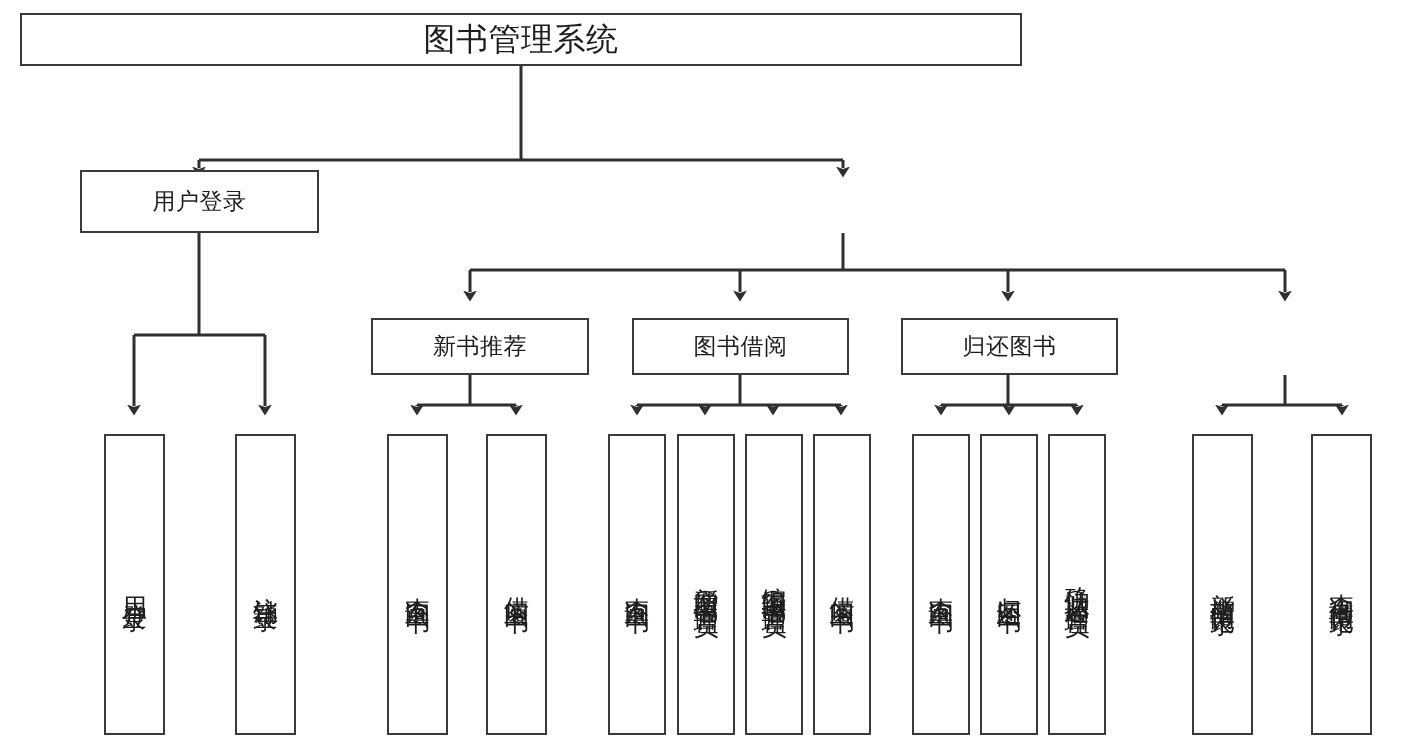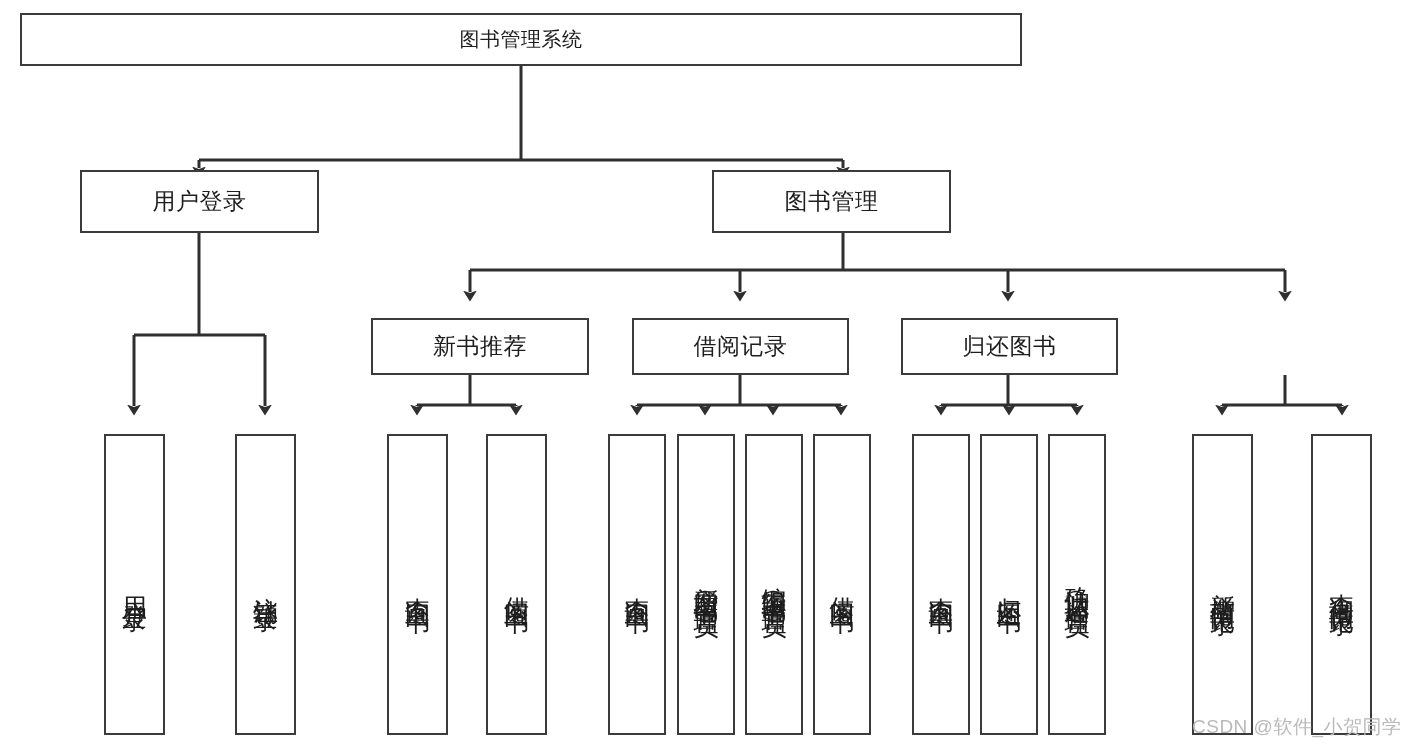--- a/index.html
+++ b/index.html
@@ -37,21 +37,21 @@
     text-align:center;
     line-height:1.08;
     white-space:nowrap;
     color:#1d1d1d;
   }
   
   .node.horiz .label{
     font-size:23px;
     letter-spacing:0.5px;
   }
-  .node.root .label{ font-size:20px; }
+  .node.root .label{ font-size:32px; }
   
   .node.vert{
     padding:6px 0;
     align-items:center;
   }
   .node.vert .label{
     writing-mode:vertical-rl;
     text-orientation:upright;
     font-size:25px;
     letter-spacing:4px;
@@ -123,29 +123,26 @@
     </g>
   </svg>
 
   <div class="node horiz root" style="left:20px;top:13px;width:1002px;height:53px;">
     <span class="label">图书管理系统</span>
   </div>
 
   <div class="node horiz" style="left:80px;top:170px;width:239px;height:63px;">
     <span class="label">用户登录</span>
   </div>
-  <div class="node horiz" style="left:712px;top:170px;width:239px;height:63px;">
-    <span class="label">图书管理</span>
-  </div>
 
   <div class="node horiz" style="left:371px;top:318px;width:218px;height:57px;">
     <span class="label">新书推荐</span>
   </div>
   <div class="node horiz" style="left:632px;top:318px;width:217px;height:57px;">
-    <span class="label">借阅记录</span>
+    <span class="label">图书借阅</span>
   </div>
   <div class="node horiz" style="left:901px;top:318px;width:217px;height:57px;">
     <span class="label">归还图书</span>
   </div>
 
   <div class="node vert" style="left:104px;top:434px;width:61px;height:301px;">
     <span class="label">用户登录</span>
   </div>
   <div class="node vert" style="left:235px;top:434px;width:61px;height:301px;">
     <span class="label">注销登录</span>
@@ -181,15 +178,14 @@
     <span class="label">确认归还（管理员）</span>
   </div>
 
   <div class="node vert" style="left:1192px;top:434px;width:61px;height:301px;">
     <span class="label">新增借阅记录</span>
   </div>
   <div class="node vert" style="left:1311px;top:434px;width:61px;height:301px;">
     <span class="label">查询借阅记录</span>
   </div>
 
-  <div class="watermark" style="left:1192px;top:714px;">CSDN @软件_小贺同学</div>
 
 </div>
 
 </body></html>

